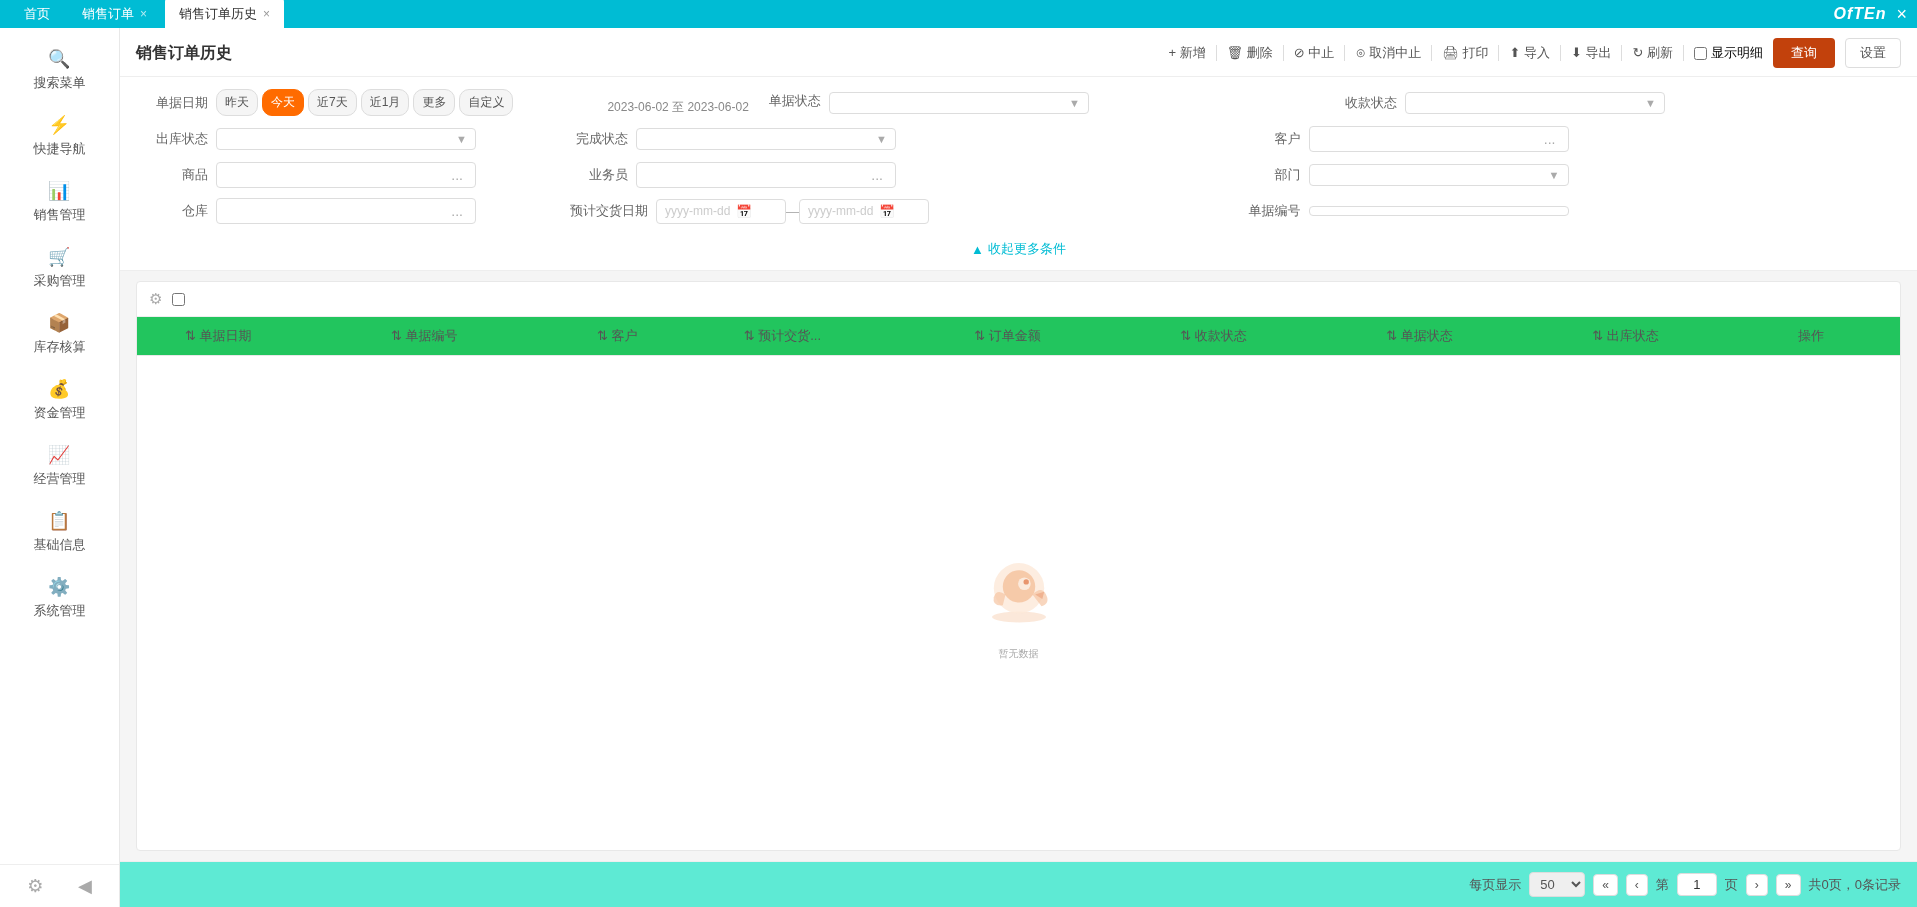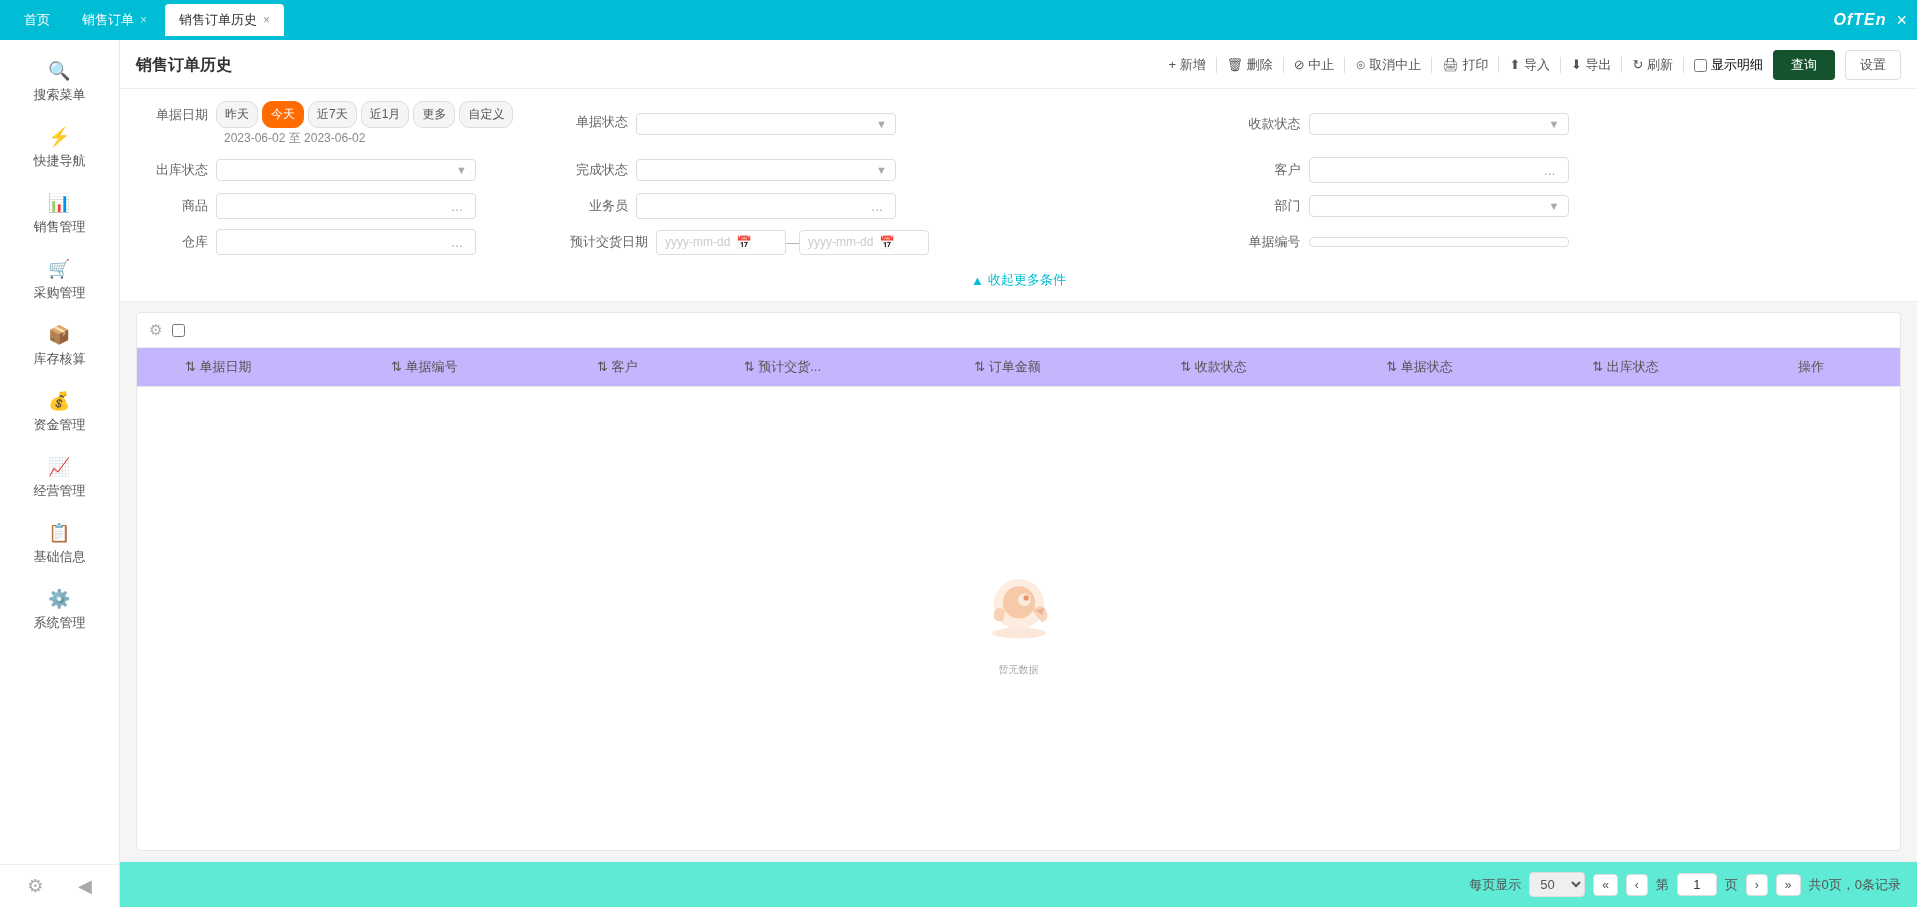--- a/index.html
+++ b/index.html
@@ -1,20 +1,20 @@
 <!DOCTYPE html>
 <html><head>
   <meta charset="utf-8">
   <style>
     * { box-sizing: border-box; margin: 0; padding: 0; font-family: 'Microsoft YaHei', sans-serif; font-size: 13px; }
     body { display: flex; flex-direction: column; height: 907px; width: 1917px; overflow: hidden; background: #f5f5f5; }
 
     
     .top-bar {
-      height: 40px;
+      height: 28px;
       background: #00bcd4;
       display: flex;
       align-items: center;
       padding: 8px 10px;
       gap: 4px;
       flex-shrink: 0;
     }
     .tab-item {
       height: 32px;
       padding: 0 14px;
@@ -114,21 +114,21 @@
       display: flex;
       align-items: center;
       gap: 3px;
       cursor: pointer;
       color: #555;
       font-size: 13px;
       white-space: nowrap;
     }
     .toolbar-sep { width: 1px; height: 16px; background: #ddd; }
     .query-btn {
-      background: #14532d;
+      background: #c2410c;
       color: #fff;
       border: none;
       border-radius: 4px;
       padding: 6px 18px;
       cursor: pointer;
       font-size: 13px;
     }
     .set-btn {
       background: #fff;
       color: #555;
@@ -250,21 +250,21 @@
       padding: 8px 12px;
       border-bottom: 1px solid #eee;
       gap: 10px;
     }
     .gear-icon { color: #aaa; cursor: pointer; font-size: 15px; }
     table {
       width: 100%;
       border-collapse: collapse;
     }
     thead tr {
-      background: #c4b5fd;
+      background: #22c55e;
     }
     th {
       padding: 10px 12px;
       text-align: left;
       color: #555;
       font-weight: normal;
       border-bottom: 1px solid #e8e8e8;
       white-space: nowrap;
       font-size: 13px;
     }
@@ -413,21 +413,21 @@
         </label>
         <button class="query-btn">查询</button>
         <button class="set-btn">设置</button>
       </div>
     </div>
 
     <div class="filter-area">
 
       <div class="filter-row">
 
-        <div style="display:flex;align-items:flex-start;flex-direction:column;min-width:420px;">
+        <div style="display:flex;align-items:flex-end;min-width:420px;">
           <div style="display:flex;align-items:center;">
             <span class="filter-label">单据日期</span>
             <div class="date-quick-btns">
               <span class="date-btn">昨天</span>
               <span class="date-btn active">今天</span>
               <span class="date-btn">近7天</span>
               <span class="date-btn">近1月</span>
               <span class="date-btn">更多</span>
               <span class="date-btn">自定义</span>
             </div>

